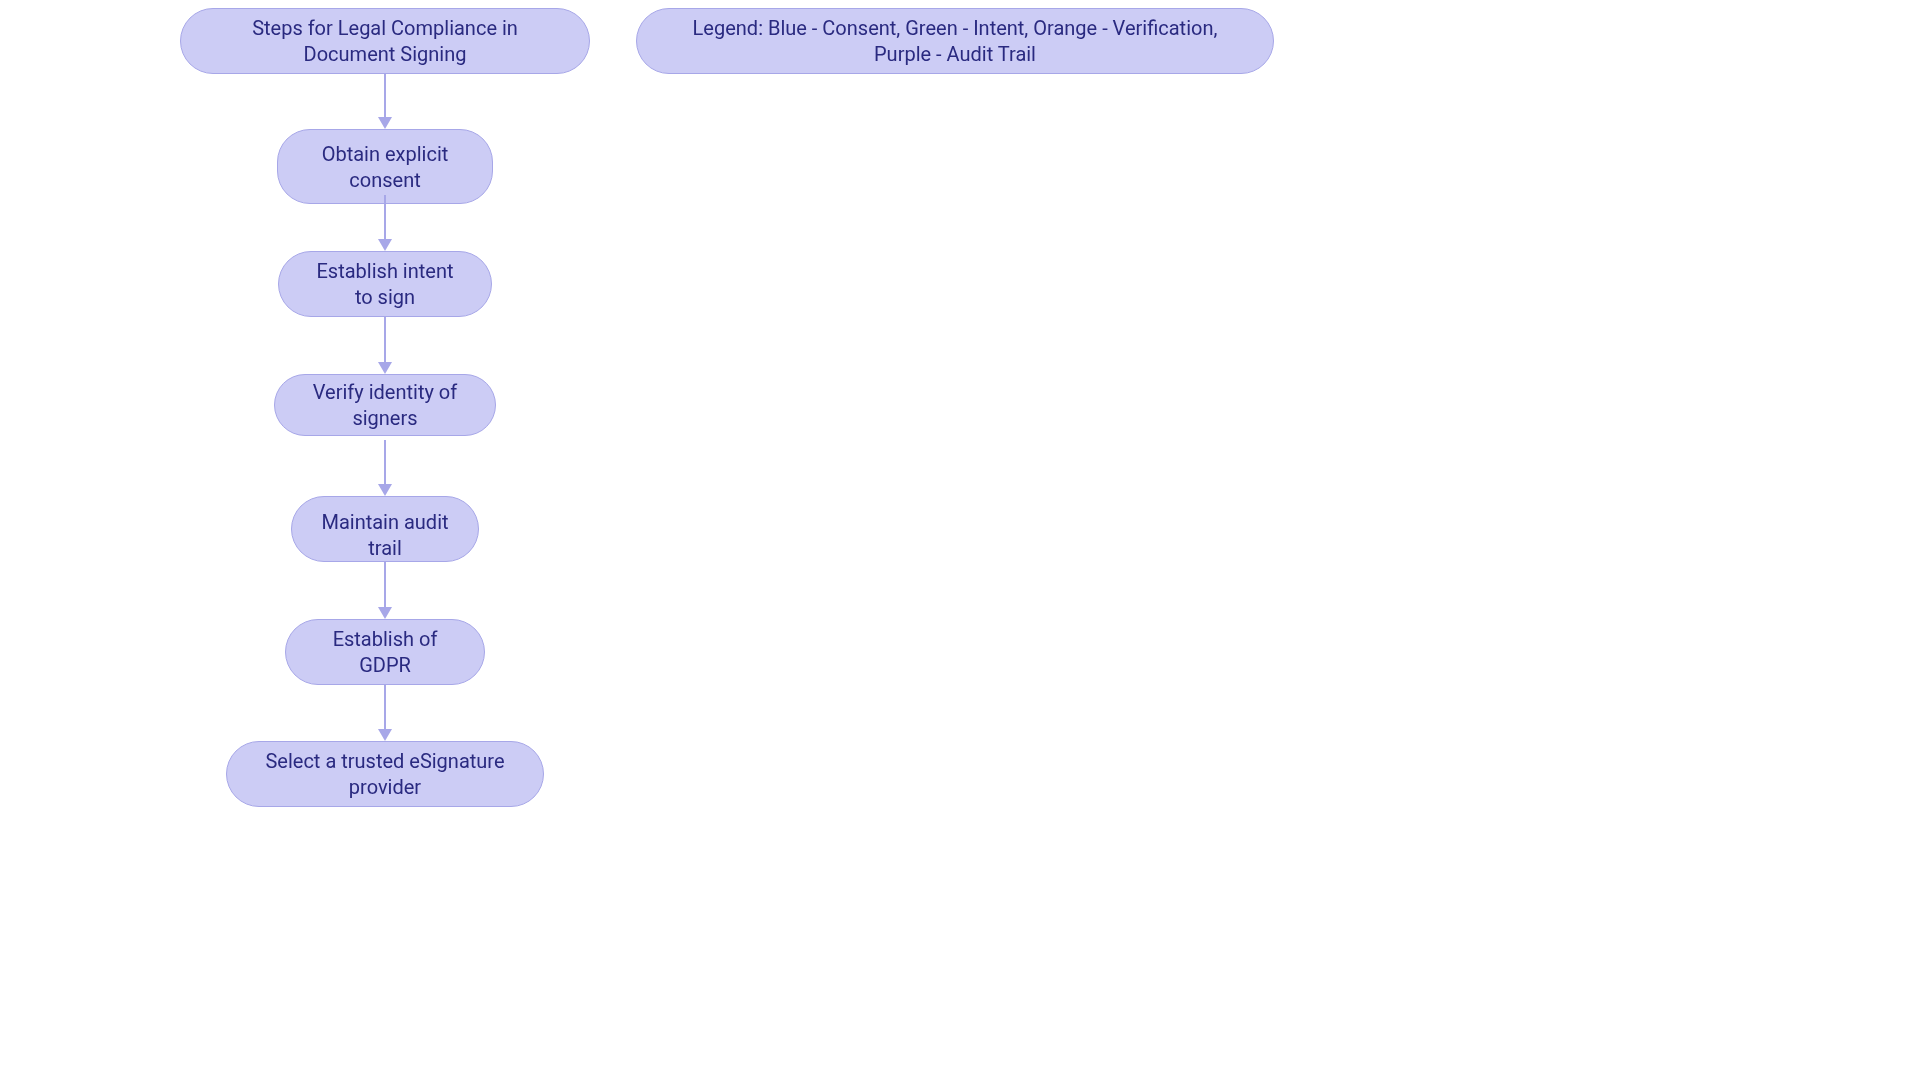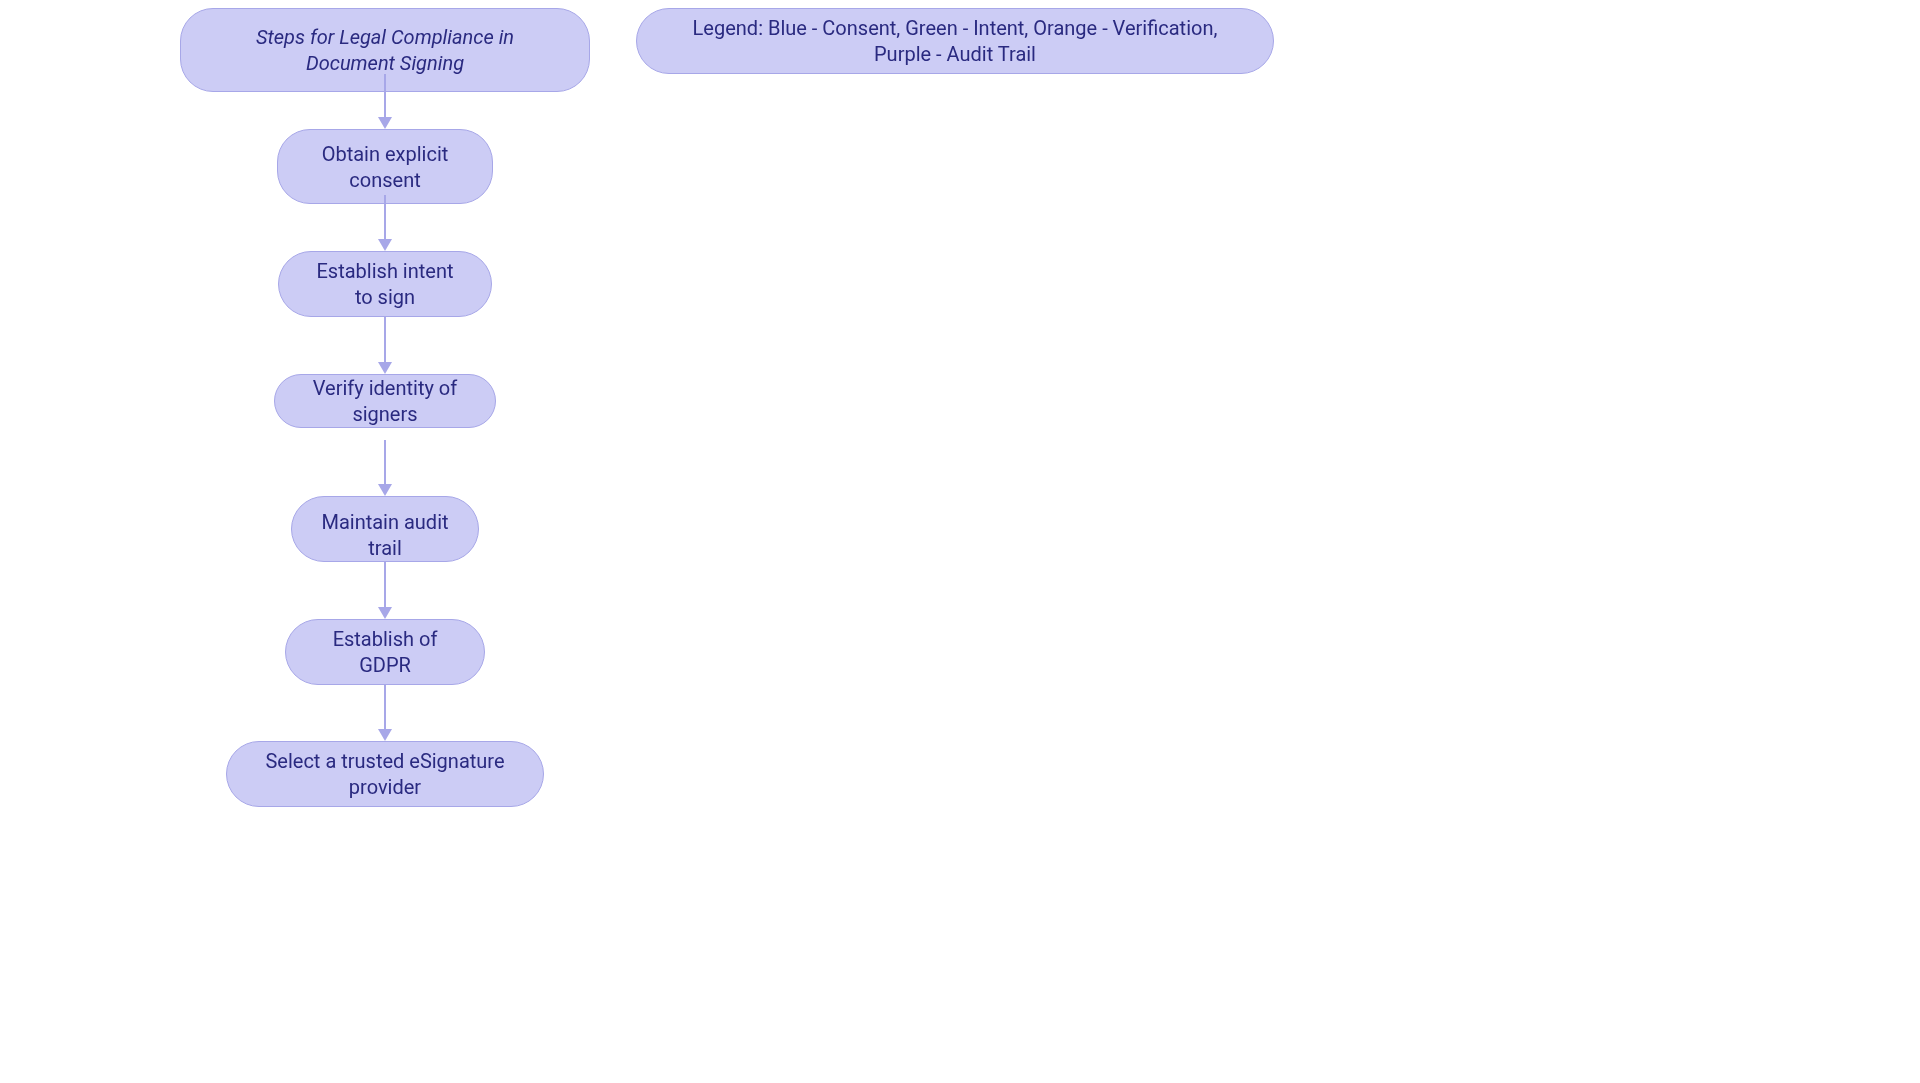--- a/index.html
+++ b/index.html
@@ -33,21 +33,21 @@
     width: 0;
     height: 0;
     border-left: 7px solid transparent;
     border-right: 7px solid transparent;
     border-top: 12px solid #a7a7e8;
   }
 </style>
 </head>
 <body>
 
-<div class="node" style="left:180px; top:8px; width:410px; height:84px; border-radius:33px;font-style:italic;">
+<div class="node" style="left:180px; top:8px; width:410px; height:66px; border-radius:33px;">
   <span>Steps for Legal Compliance in Document Signing</span>
 </div>
 
 <div class="node" style="left:636px; top:8px; width:638px; height:66px; border-radius:33px;">
   <span>Legend: Blue - Consent, Green - Intent, Orange - Verification, Purple - Audit Trail</span>
 </div>
 
 <div class="arrow" style="left:384px; top:74px; height:43px;"></div>
 <div class="arrowhead" style="left:378px; top:117px;"></div>
 
@@ -58,21 +58,21 @@
 <div class="arrow" style="left:384px; top:195px; height:44px;"></div>
 <div class="arrowhead" style="left:378px; top:239px;"></div>
 
 <div class="node" style="left:278px; top:251px; width:214px; height:66px; border-radius:33px;">
   <span>Establish intent to sign</span>
 </div>
 
 <div class="arrow" style="left:384px; top:317px; height:45px;"></div>
 <div class="arrowhead" style="left:378px; top:362px;"></div>
 
-<div class="node" style="left:274px; top:374px; width:222px; height:54px; border-radius:33px;">
+<div class="node" style="left:274px; top:374px; width:222px; height:62px; border-radius:33px;">
   <span>Verify identity of signers</span>
 </div>
 
 <div class="arrow" style="left:384px; top:440px; height:44px;"></div>
 <div class="arrowhead" style="left:378px; top:484px;"></div>
 
 <div class="node" style="left:291px; top:496px; width:188px; height:66px; border-radius:33px;align-items:flex-end;">
   <span>Maintain audit trail</span>
 </div>
 

